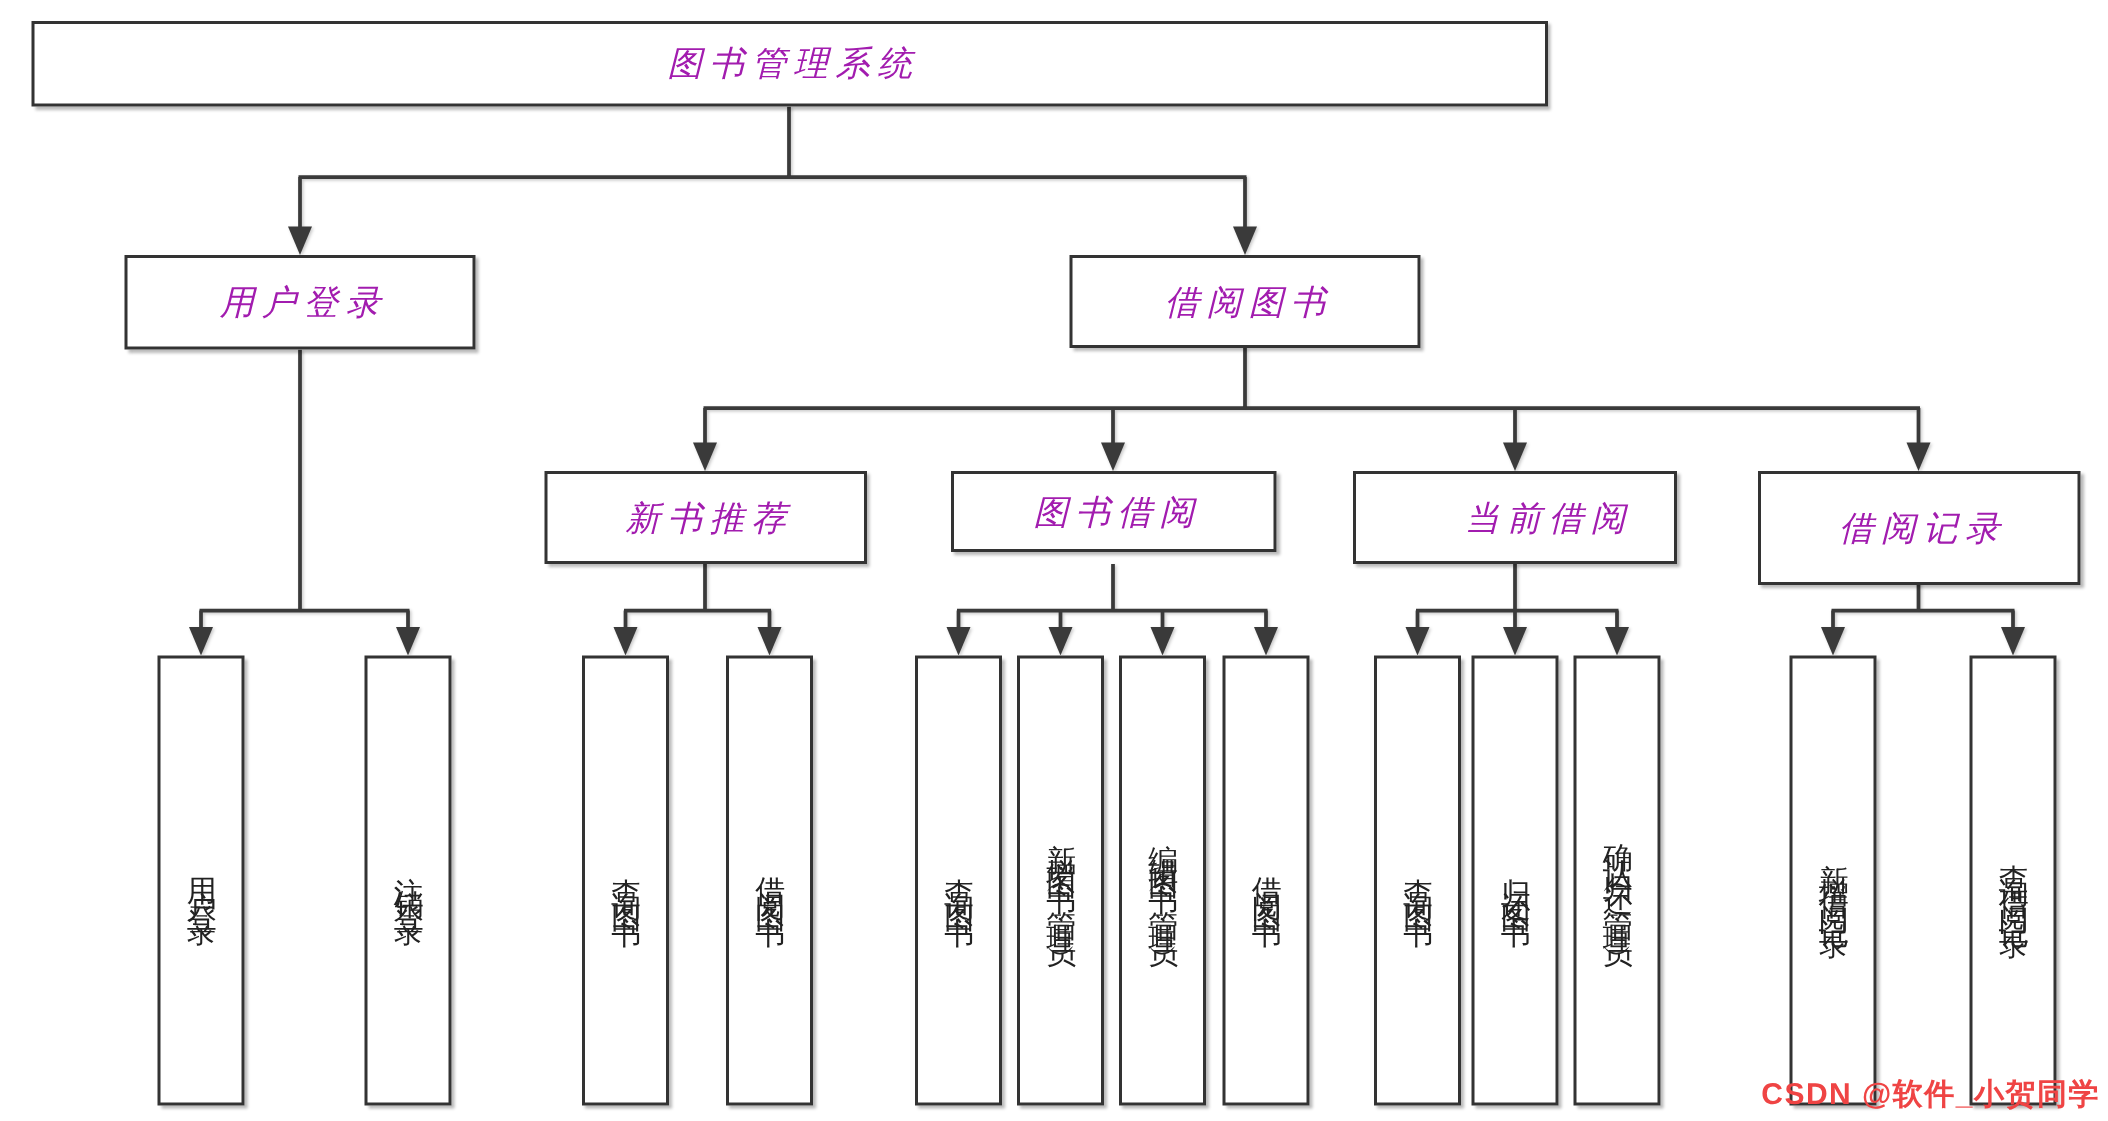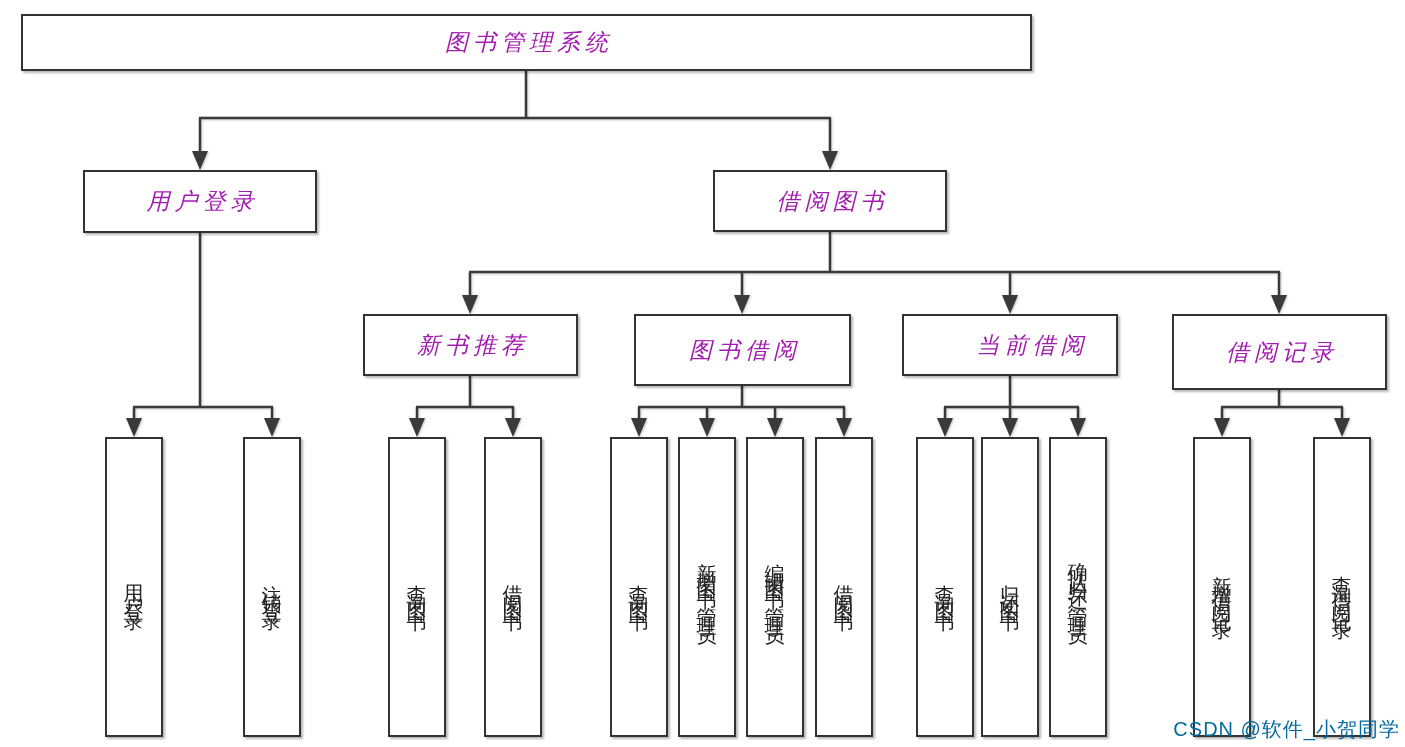--- a/index.html
+++ b/index.html
@@ -17,21 +17,21 @@
     display:flex;align-items:center;justify-content:center;
     font-size:23px;letter-spacing:5px;text-indent:5px;color:#a21caf;font-style:italic;
   }
   .vbox{
     writing-mode:vertical-rl;text-orientation:mixed;text-align:center;
     font-size:20px;letter-spacing:9px;color:#222222;
   }
   .vbox .vtxt{display:inline-block;line-height:54px;}
   .watermark{
     position:absolute;top:716px;right:5px;
-    font-size:20px;letter-spacing:1px;color:#0369a1;white-space:nowrap;
+    font-size:20px;letter-spacing:1px;color:#ef4444;white-space:nowrap;font-weight:bold;
   }
 </style>
 </head>
 <body>
 
 <div class="stage">
 
   <svg class="wires" viewBox="0 0 1405 747" xmlns="http://www.w3.org/2000/svg">
     <g stroke="#3a3a3a" stroke-width="2.5" fill="none">
 
@@ -79,21 +79,21 @@
   <div class="box hbox" style="left:83px;top:170px;width:234px;height:63px;">
     <span>用户登录</span>
   </div>
   <div class="box hbox" style="left:713px;top:170px;width:234px;height:62px;">
     <span>借阅图书</span>
   </div>
 
   <div class="box hbox" style="left:363px;top:314px;width:215px;height:62px;justify-content:center;">
     <span>新书推荐</span>
   </div>
-  <div class="box hbox" style="left:634px;top:314px;width:217px;height:72px;">
+  <div class="box hbox" style="left:634px;top:314px;width:217px;height:54px;">
     <span>图书借阅</span>
   </div>
   <div class="box hbox" style="left:902px;top:314px;width:216px;height:62px;padding-left:40px;">
     <span>当前借阅</span>
   </div>
   <div class="box hbox" style="left:1172px;top:314px;width:215px;height:76px;">
     <span>借阅记录</span>
   </div>
 
   <div class="box vbox" style="left:105px;top:437px;width:58px;height:300px;">

